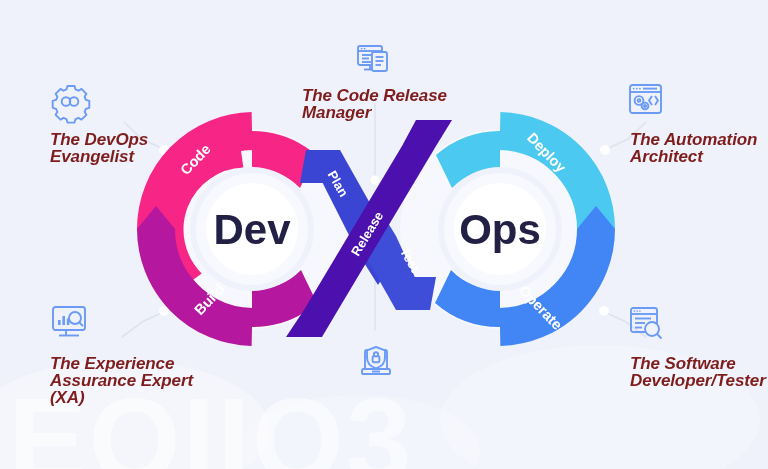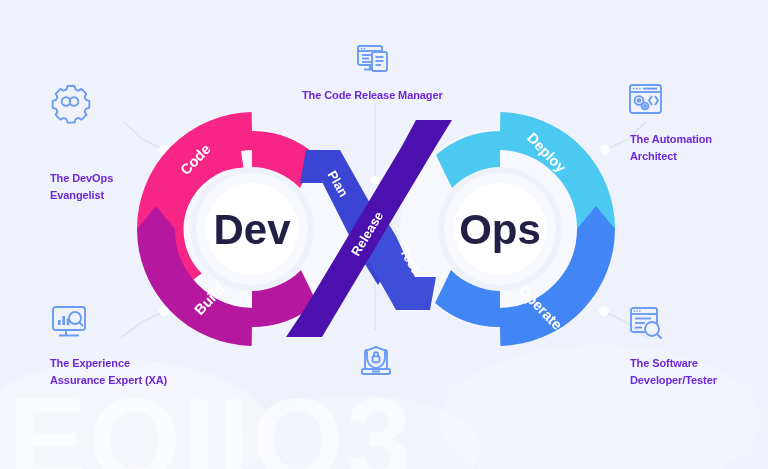--- a/index.html
+++ b/index.html
@@ -6,26 +6,27 @@
   body{
     width:768px;height:469px;overflow:hidden;position:relative;
     background:#eff2fb;
     font-family:"Liberation Sans","DejaVu Sans",sans-serif;
   }
   #stage{position:absolute;inset:0;width:768px;height:469px;}
   svg#scene{position:absolute;left:0;top:0;width:768px;height:469px;display:block;}
 
   .node-label{
     position:absolute;
-    color:#6d28d9;
-    font-size:11px;
+    color:#7f1d1d;
+    font-size:17px;
     font-weight:700;
     line-height:17px;
     letter-spacing:-0.1px;
     white-space:pre-line;
+    font-style:italic;
   }
   .watermark-txt{
     position:absolute;
     font-size:118px;
     font-weight:800;
     letter-spacing:2px;
     color:#ffffff;
     opacity:.58;
     left:8px;top:372px;
     white-space:nowrap;
@@ -202,21 +203,21 @@
       <circle cx="6.1" cy="3.1" r="0.8" fill="#6b9bf5" stroke="none"></circle>
       <circle cx="8.9" cy="3.1" r="0.8" fill="#6b9bf5" stroke="none"></circle>
       <line x1="4" y1="10.5" x2="20" y2="10.5"></line>
       <line x1="4" y1="15" x2="14" y2="15"></line>
       <line x1="4" y1="19.5" x2="11" y2="19.5"></line>
       <circle cx="21" cy="21" r="7" fill="#eff2fb"></circle>
       <line x1="26" y1="26" x2="30.5" y2="30.5"></line>
     </g>
   </svg>
 
-  <div class="node-label" style="left:50px;top:131px;width:140px;margin-top:39px;">The DevOps
+  <div class="node-label" style="left:50px;top:131px;width:140px;">The DevOps
 Evangelist</div>
 
   <div class="node-label" style="left:302px;top:87px;width:200px;">The Code Release Manager</div>
 
   <div class="node-label" style="left:630px;top:131px;width:140px;">The Automation
 Architect</div>
 
   <div class="node-label" style="left:50px;top:355px;width:180px;">The Experience
 Assurance Expert (XA)</div>
 

